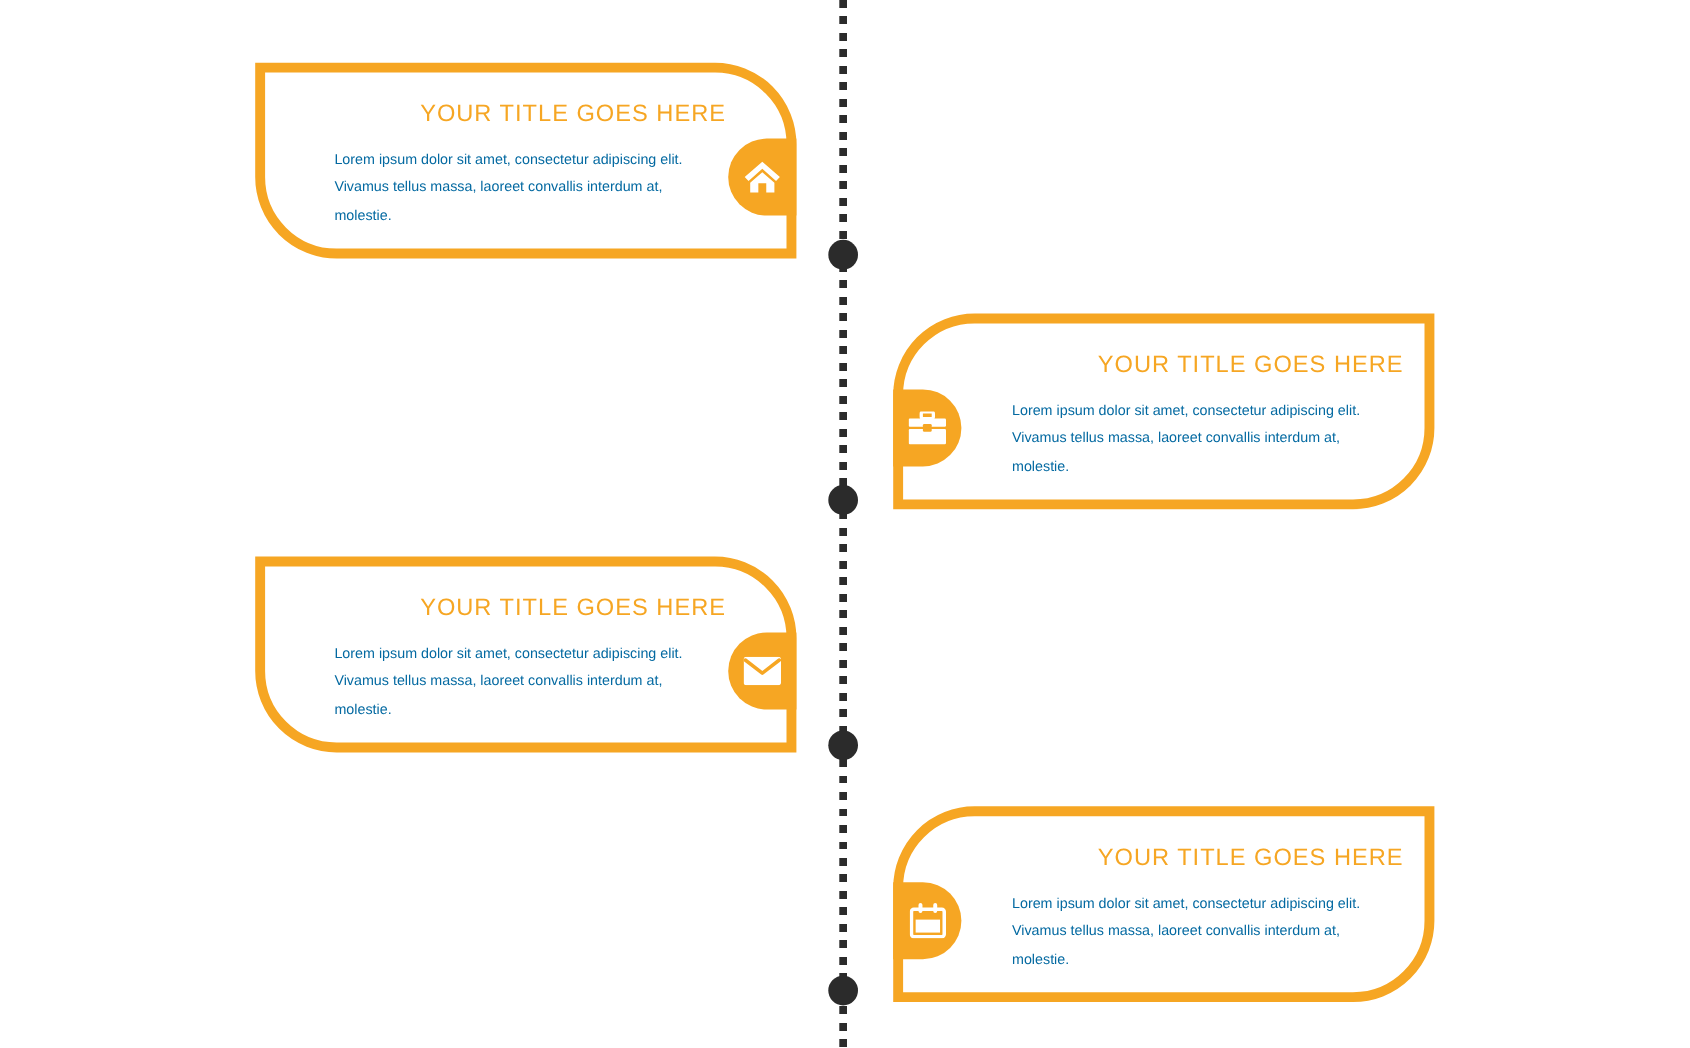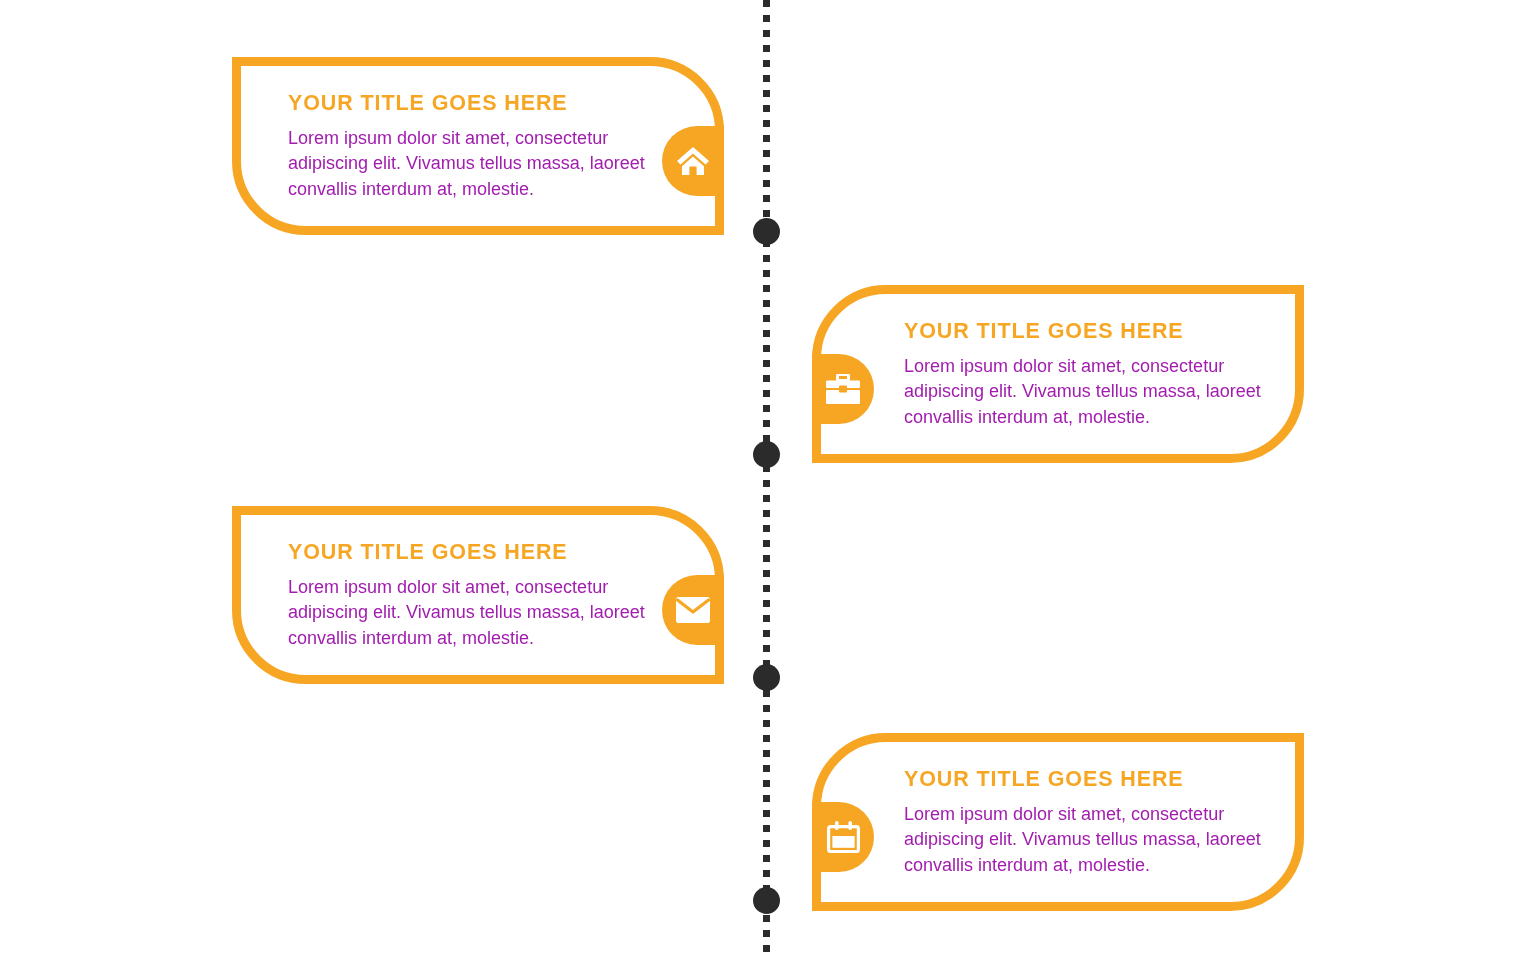--- a/index.html
+++ b/index.html
@@ -72,31 +72,32 @@
 
   .card-text {
     position: absolute;
   }
   .card.left .card-text  { left: 47px;  top: 26px;  width: 372px; }
   .card.right .card-text { left: 83px;  top: 26px;  width: 372px; }
 
   .card-title {
     margin: 0 0 10px 0;
     font-size: 21.5px;
-    font-weight: bold;
+    font-weight: normal;
     letter-spacing: 0.9px;
     color: #F6A623;
     line-height: 1.1;
     white-space: nowrap;
+    text-align: right;
   }
   .card-body {
-    margin: 0;
-    font-size: 18px;
+    margin: 16px;
+    font-size: 13px;
     line-height: 25.5px;
-    color: #a21caf;
+    color: #0369a1;
   }
 
   
   .icon-badge {
     position: absolute;
     width: 62px;
     height: 70px;
     background: #F6A623;
     display: flex;
     align-items: center;

